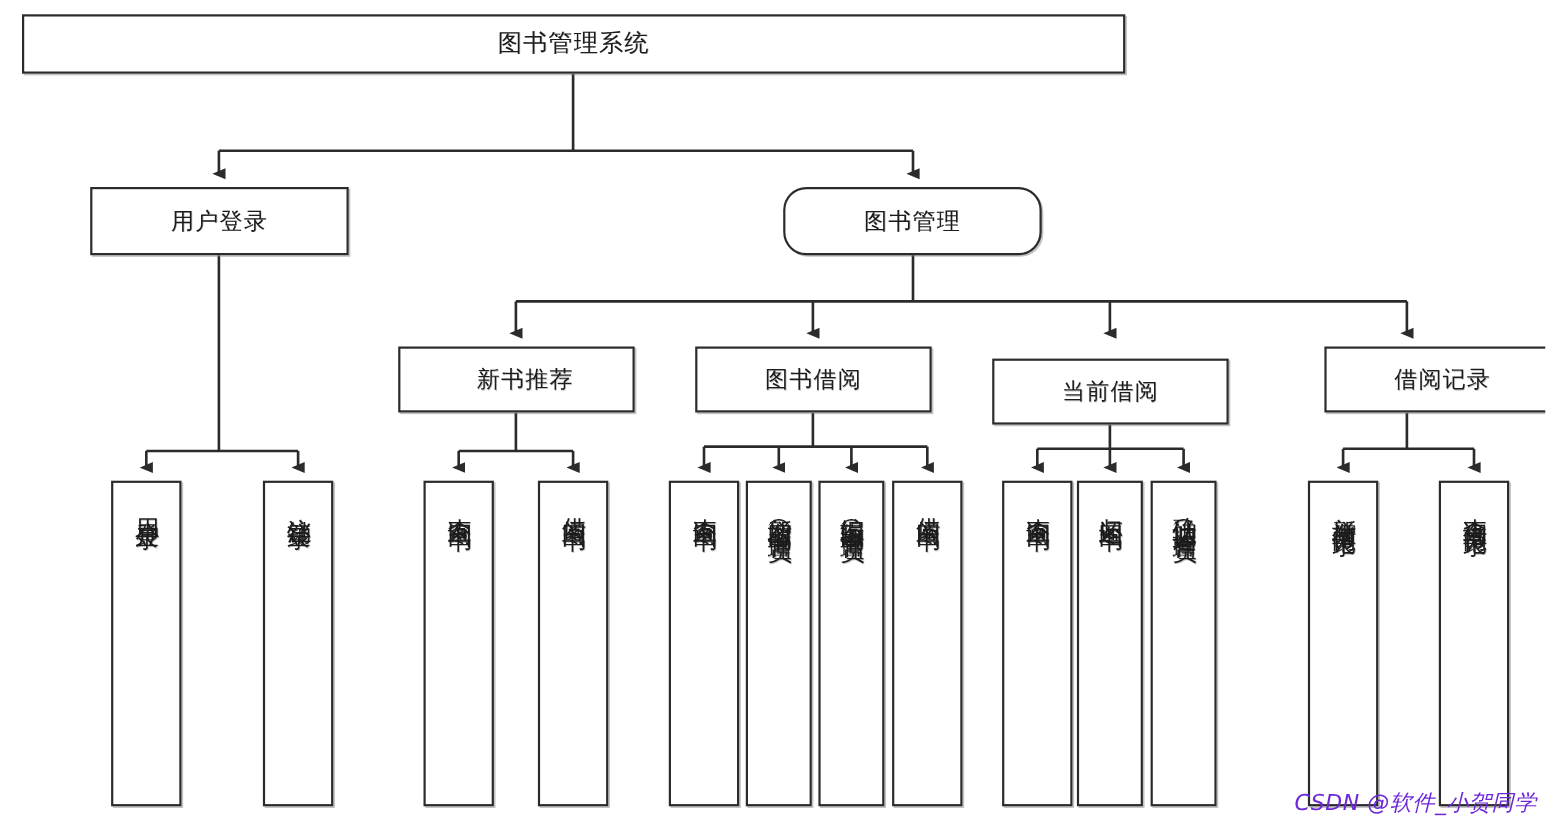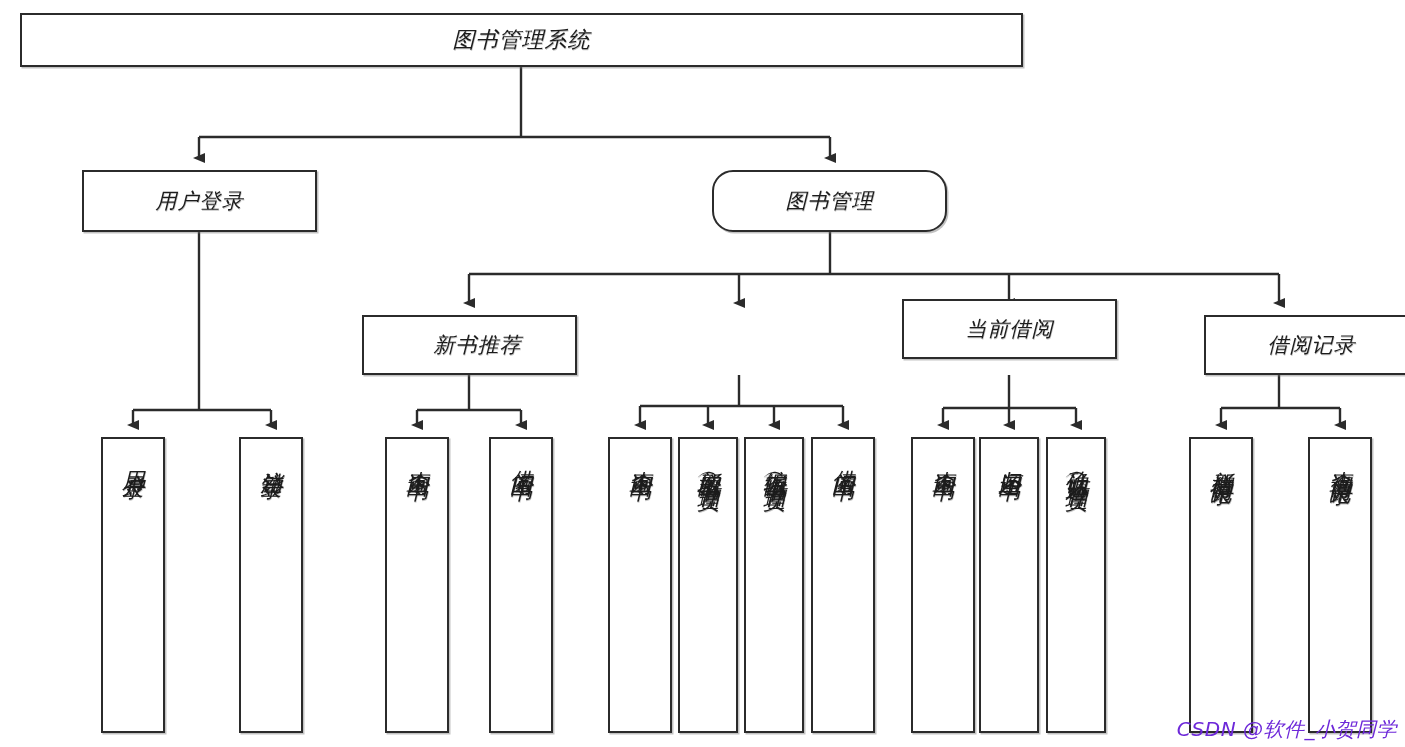--- a/index.html
+++ b/index.html
@@ -31,21 +31,20 @@
     justify-content:center;
     box-shadow:1.5px 1.5px 0 rgba(120,120,120,0.45);
   }
   .node .label{
     font-size:21px;
     line-height:1.25;
     color:#1c1c1c;
     letter-spacing:1px;
     white-space:nowrap;
     text-shadow:0.6px 0.6px 0 rgba(150,150,150,0.55);
-    font-style:italic;
   }
   .node.root .label{font-size:22px;}
   .node.leaf{
     align-items:flex-start;
     justify-content:center;
     padding-top:14px;
   }
   .node.leaf .label{
     writing-mode:vertical-rl;
     text-orientation:upright;
@@ -129,21 +128,24 @@
   <div class="node" style="left:82px;top:170px;width:235px;height:62px;">
     <span class="label">用户登录</span>
   </div>
   <div class="node" style="left:712px;top:170px;width:235px;height:62px;border-radius:21px;">
     <span class="label">图书管理</span>
   </div>
 
   <div class="node" style="left:362px;top:315px;width:215px;height:60px;padding-left:16px;">
     <span class="label">新书推荐</span>
   </div>
-  <div class="node" style="left:902px;top:299px;width:215px;height:60px;">
+  <div class="node" style="left:632px;top:315px;width:215px;height:60px;">
+    <span class="label">图书借阅</span>
+  </div>
+  <div class="node" style="left:902px;top:326px;width:215px;height:60px;">
     <span class="label">当前借阅</span>
   </div>
   <div class="node" style="left:1204px;top:315px;width:215px;height:60px;">
     <span class="label">借阅记录</span>
   </div>
 
   <div class="node leaf" style="left:101px;top:437px;width:64px;height:296px;">
     <span class="label">用户登录</span>
   </div>
   <div class="node leaf" style="left:239px;top:437px;width:64px;height:296px;">

